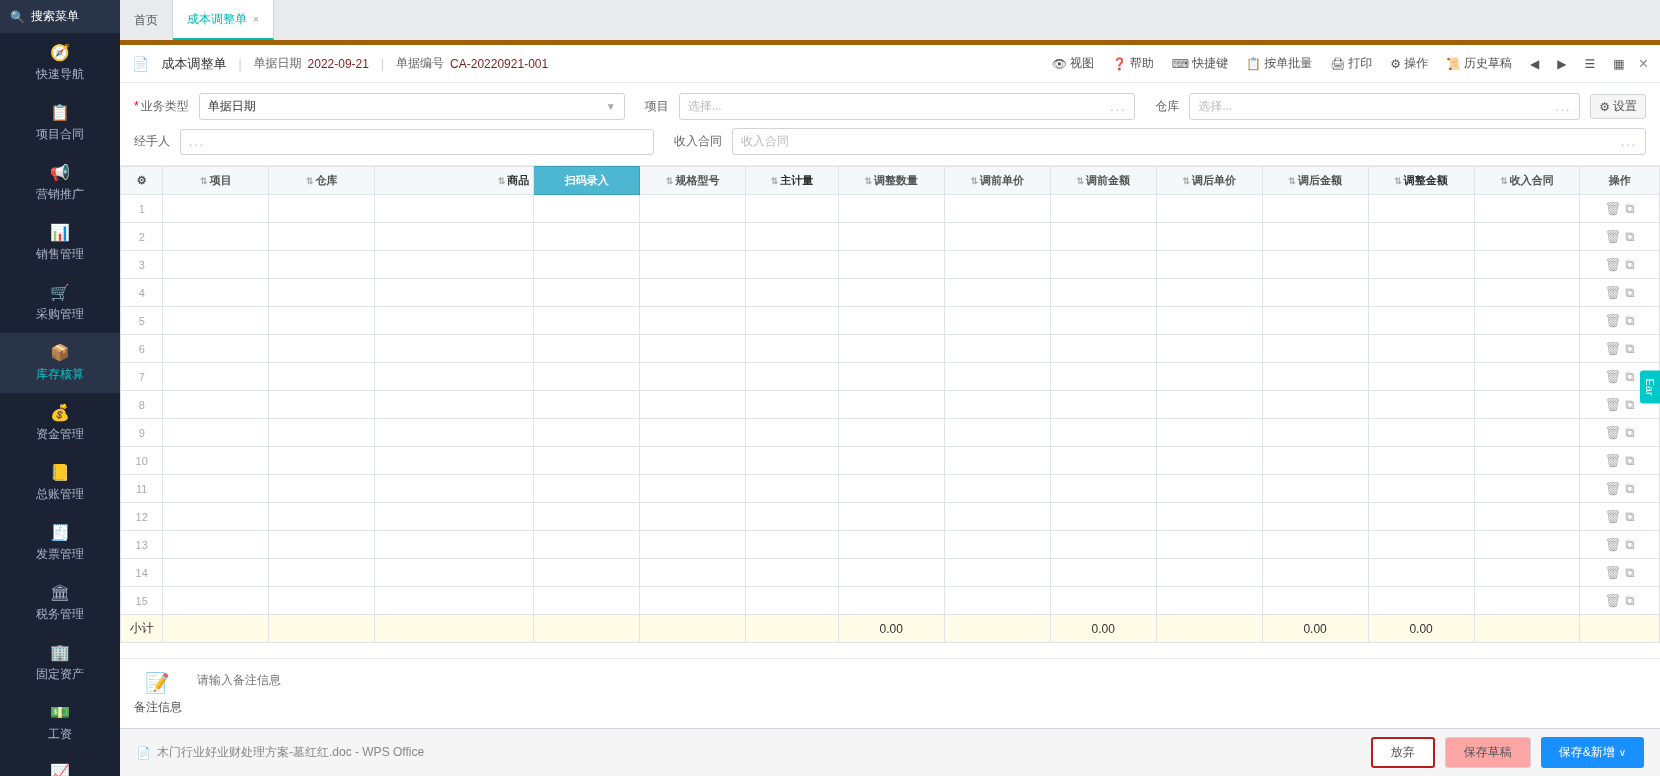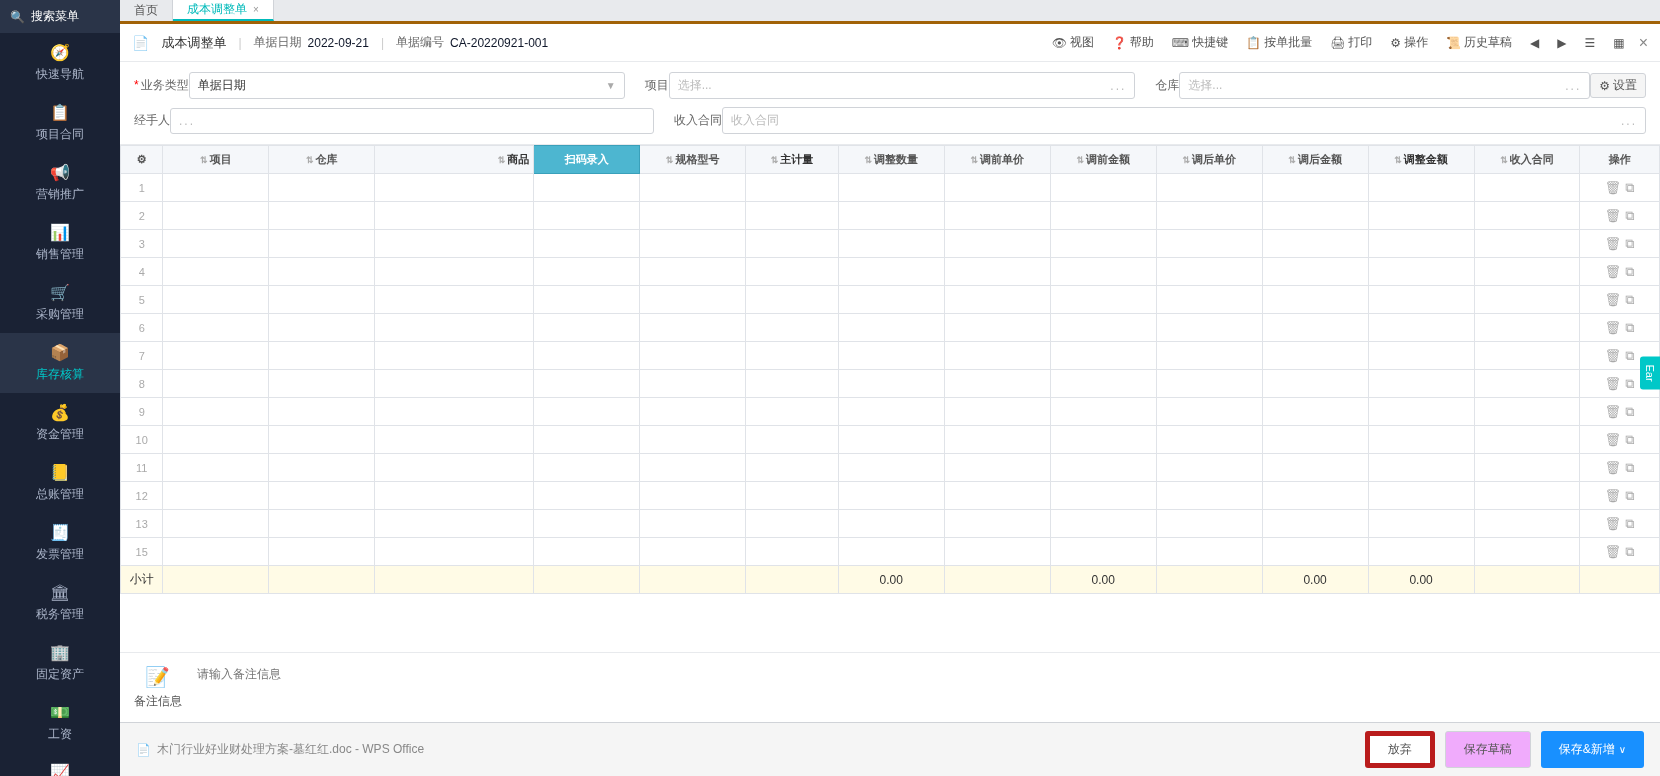--- a/index.html
+++ b/index.html
@@ -44,22 +44,22 @@
       flex-direction: column;
       background: #f0f2f5;
       overflow: hidden;
     }
 
     
     .tab-bar {
       background: #e8eaed;
       display: flex;
       align-items: center;
-      height: 24px;
-      border-bottom: 3px solid #a16207;
+      height: 45px;
+      border-bottom: 5px solid #a16207;
       flex-shrink: 0;
     }
     .tab {
       display: flex;
       align-items: center;
       padding: 0 14px;
       height: 100%;
       font-size: 12px;
       cursor: pointer;
       color: #555;
@@ -91,21 +91,21 @@
       padding: 8px 12px;
       border-bottom: 1px solid #e8eaed;
       gap: 12px;
       flex-shrink: 0;
     }
     .doc-icon { color: #888; font-size: 14px; }
     .toolbar-title { font-size: 13px; color: #333; font-weight: 500; }
     .toolbar-sep { color: #ccc; }
     .toolbar-field { display: flex; align-items: center; gap: 6px; font-size: 12px; color: #333; }
     .toolbar-field-label { color: #666; }
-    .toolbar-field-value { color: #0f172a; }
+    .toolbar-field-value { color: #7f1d1d; }
     .toolbar-actions {
       margin-left: auto;
       display: flex;
       align-items: center;
       gap: 10px;
       font-size: 12px;
       color: #555;
     }
     .toolbar-action-btn {
       display: flex;
@@ -127,21 +127,21 @@
       flex-shrink: 0;
     }
     .form-row {
       display: flex;
       align-items: center;
       gap: 20px;
     }
     .form-field {
       display: flex;
       align-items: center;
-      gap: 0;
+      gap: 10px;
       flex: 1;
     }
     .form-label { color: #666; font-size: 12px; white-space: nowrap; }
     .form-label.required::before { content: '*'; color: red; margin-right: 2px; }
     .form-input {
       flex: 1;
       border: 1px solid #d0d3d8;
       border-radius: 3px;
       padding: 4px 8px;
       font-size: 12px;
@@ -252,29 +252,29 @@
       padding: 8px 16px;
       display: flex;
       align-items: center;
       justify-content: space-between;
       flex-shrink: 0;
     }
     .bottom-left { color: #888; font-size: 12px; display: flex; align-items: center; gap: 6px; }
     .bottom-right { display: flex; gap: 10px; }
     .btn-discard {
       background: #fff;
-      border: 5px solid #b91c1c;
+      border: 2px solid #b91c1c;
       border-radius: 3px;
       padding: 5px 18px;
       cursor: pointer;
       font-size: 12px;
       color: #555;
     }
     .btn-save-draft {
-      background: #f0abfc;
+      background: #fca5a5;
       border: 1px solid #d0d3d8;
       border-radius: 3px;
       padding: 5px 18px;
       cursor: pointer;
       font-size: 12px;
       color: #555;
     }
     .btn-save-new {
       background: #1890ff;
       border: none;
@@ -787,20 +787,42 @@
               <td></td>
               <td></td>
               <td>
                 <div class="op-cell">
                   <span class="op-btn">🗑</span>
                   <span class="op-btn">⧉</span>
                 </div>
               </td>
             </tr>
             <tr>
+              <td class="row-num">14</td>
+              <td></td>
+              <td></td>
+              <td></td>
+              <td></td>
+              <td></td>
+              <td></td>
+              <td></td>
+              <td></td>
+              <td></td>
+              <td></td>
+              <td></td>
+              <td></td>
+              <td></td>
+              <td>
+                <div class="op-cell">
+                  <span class="op-btn">🗑</span>
+                  <span class="op-btn">⧉</span>
+                </div>
+              </td>
+            </tr>
+            <tr>
               <td class="row-num">15</td>
               <td></td>
               <td></td>
               <td></td>
               <td></td>
               <td></td>
               <td></td>
               <td></td>
               <td></td>
               <td></td>

